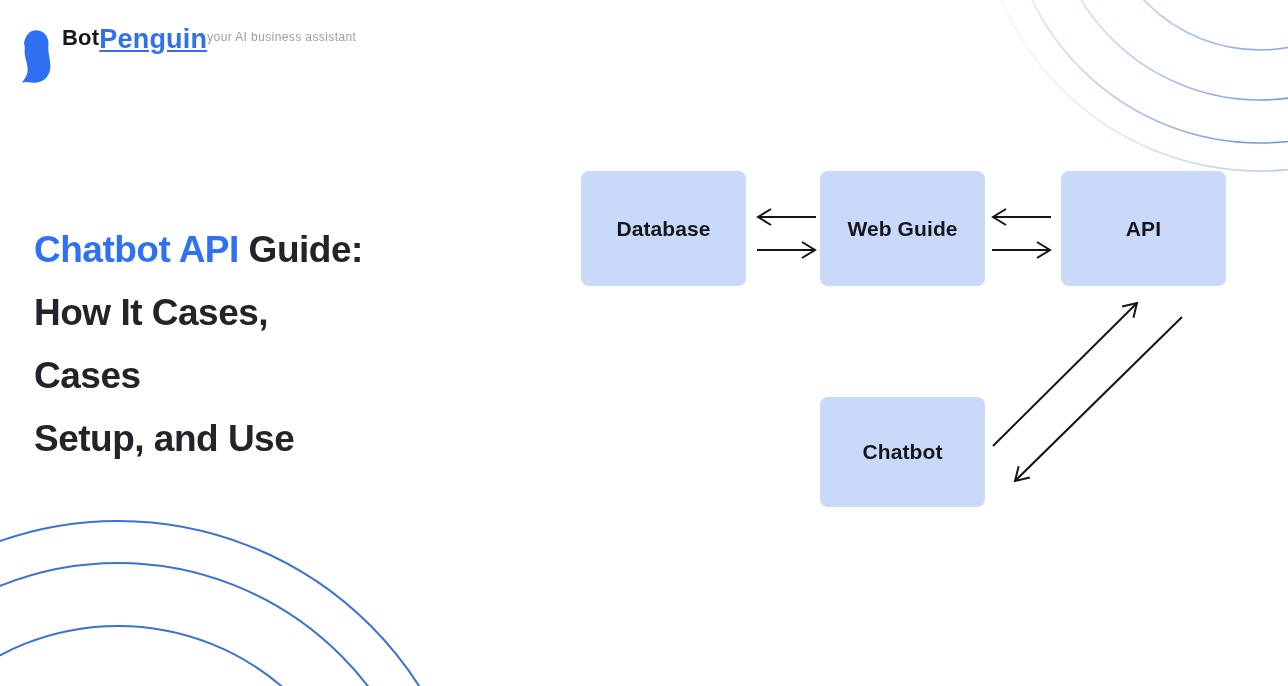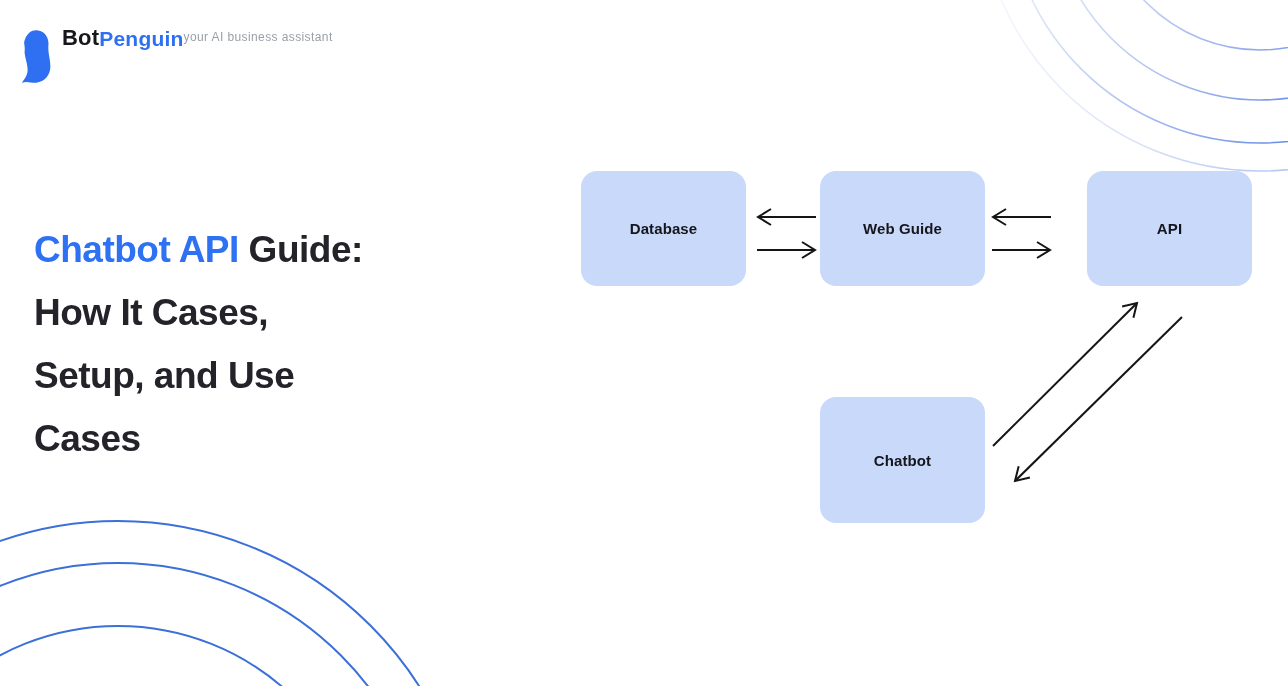--- a/index.html
+++ b/index.html
@@ -34,25 +34,26 @@
   .logo-icon { width: 38px; height: 56px; margin-top: 2px; }
   .logo-text { margin-left: 4px; display: flex; }
   .logo-bot {
     font-size: 22px;
     font-weight: 800;
     color: #17171b;
     line-height: 22px;
     letter-spacing: 0.2px;
   }
   .logo-penguin {
-    font-size: 21px;
+    font-size: 27px;
     font-weight: 800;
     color: #2e70f1;
     line-height: 24px;
     letter-spacing: 0.2px;
+    text-decoration: underline;
   }
   .logo-tagline {
     margin-top: 3px;
     font-size: 12px;
     color: #9aa0a8;
     letter-spacing: 0.4px;
   }
 
   
   .hero-title {
@@ -81,33 +82,33 @@
     inset: 0;
     width: 648px;
     height: 345px;
     pointer-events: none;
   }
   .node {
     position: absolute;
     width: 165px;
     height: 115px;
     background: #c9d9fa;
-    border-radius: 16px;
+    border-radius: 8px;
     display: flex;
     align-items: center;
     justify-content: center;
-    font-size: 15px;
+    font-size: 21px;
     font-weight: 700;
     color: #15151c;
     letter-spacing: 0.1px;
   }
   .node-database   { left: 0;     top: 0; }
   .node-web-server { left: 239px; top: 0; }
-  .node-api        { left: 506px; top: 0; }
-  .node-chatbot    { left: 239px; top: 226px; height: 126px; }
+  .node-api        { left: 480px; top: 0; }
+  .node-chatbot    { left: 239px; top: 226px; height: 110px; }
 </style>
 </head>
 <body>
 
 <div class="canvas">
 
   <svg class="decor-svg" viewBox="0 0 1288 686" aria-hidden="true">
     <defs>
       <linearGradient id="gradTR" gradientUnits="userSpaceOnUse" x1="1010" y1="-20" x2="1288" y2="170">
         <stop offset="0" stop-color="#b9c8f0" stop-opacity="0.35"></stop>
@@ -136,22 +137,22 @@
     <div class="logo-text">
       <span class="logo-bot">Bot</span>
       <span class="logo-penguin">Penguin</span>
       <span class="logo-tagline">your AI business assistant</span>
     </div>
   </div>
 
   <h1 class="hero-title">
     <div><span class="highlight">Chatbot API</span><span> Guide:</span></div>
     <div>How It Cases,</div>
+    <div>Cases</div>
     <div>Setup, and Use</div>
-    <div>Cases</div>
   </h1>
 
   <div class="diagram">
 
     <svg class="flow-arrows" viewBox="0 0 648 345" aria-hidden="true">
       <defs>
         <marker id="arrowhead" markerWidth="10" markerHeight="10" refX="7.5" refY="5" orient="auto">
           <path d="M1,1 L7.5,5 L1,9" fill="none" stroke="#151515" stroke-width="1"></path>
         </marker>
       </defs>

